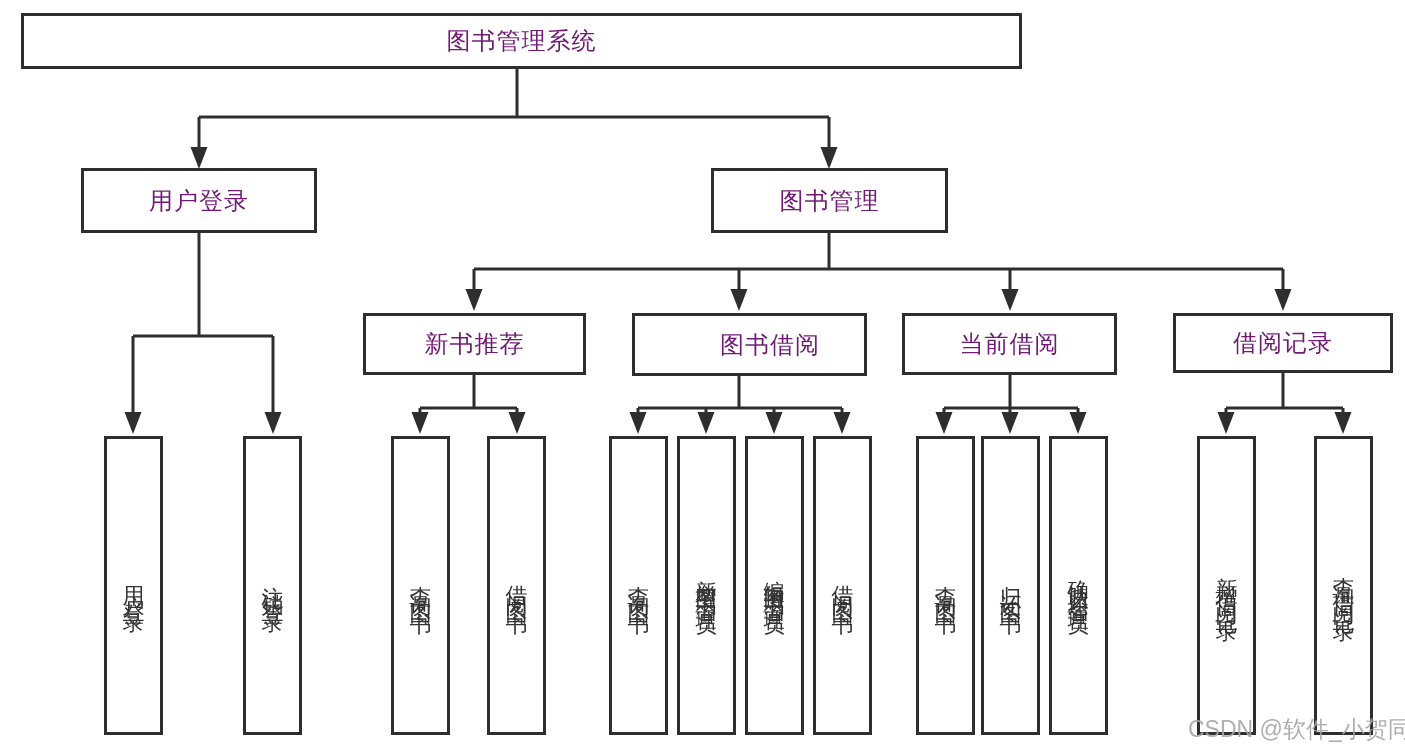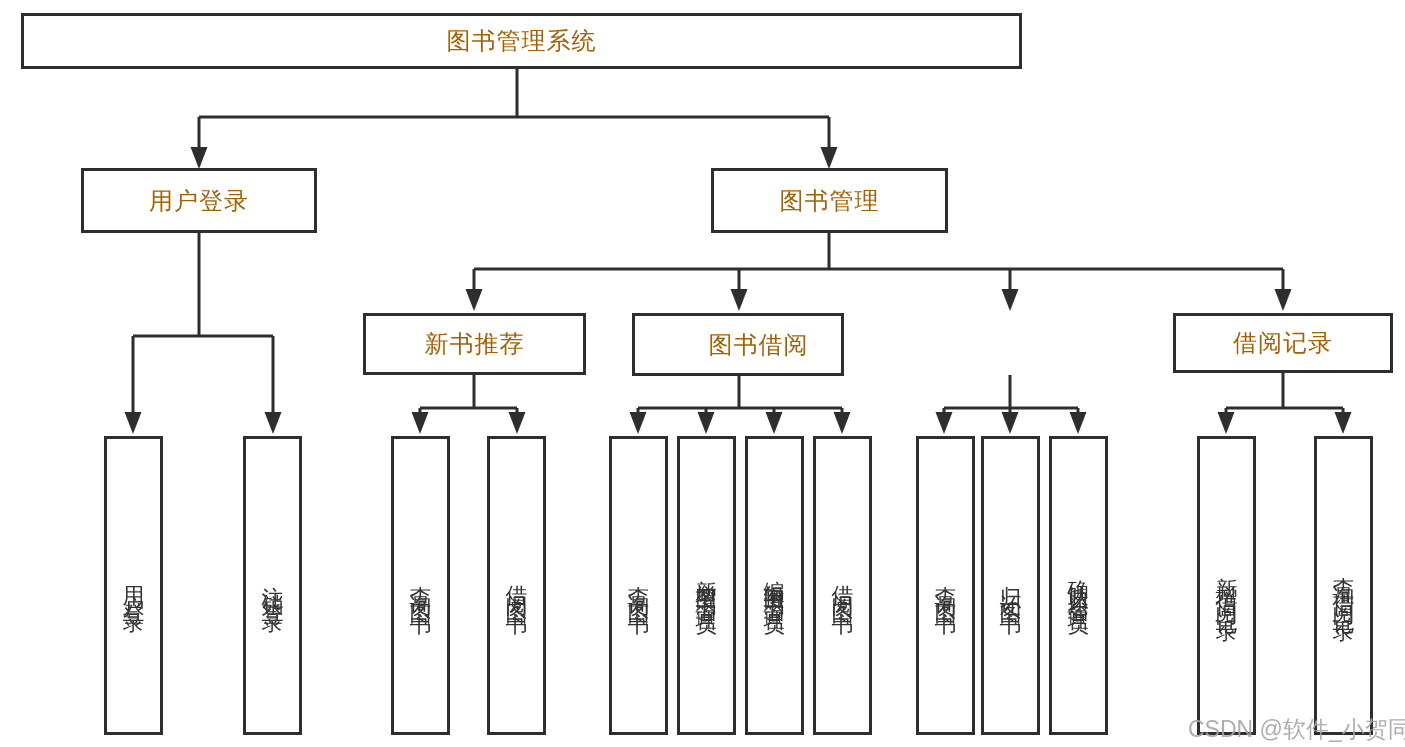--- a/index.html
+++ b/index.html
@@ -10,21 +10,21 @@
     font-family:"Liberation Sans","DejaVu Sans",sans-serif;
     overflow:hidden;
   }
   #connector-layer{position:absolute;left:0;top:0;z-index:1;}
   .hbox{
     position:absolute;
     box-sizing:border-box;
     background:#ffffff;
     border:3px solid #2e2e2e;
     display:flex;align-items:center;justify-content:center;
-    color:#a16207;
+    color:#701a75;
     font-size:24px;
     letter-spacing:1px;
     z-index:2;
   }
   .vbox{
     position:absolute;
     box-sizing:border-box;
     top:436px;
     width:59px;height:299px;
     background:#ffffff;
@@ -114,22 +114,25 @@
   <div class="hbox" style="left:81px;top:168px;width:236px;height:65px;">
     <span>用户登录</span>
   </div>
   <div class="hbox" style="left:711px;top:168px;width:237px;height:65px;font-family:Liberation Mono, monospace;">
     <span>图书管理</span>
   </div>
 
   <div class="hbox" style="left:363px;top:313px;width:223px;height:62px;align-items:center;">
     <span>新书推荐</span>
   </div>
-  <div class="hbox" style="left:632px;top:313px;width:212px;height:63px;padding-left:41px;">
+  <div class="hbox" style="left:632px;top:313px;width:235px;height:63px;padding-left:41px;">
     <span>图书借阅</span>
+  </div>
+  <div class="hbox" style="left:902px;top:313px;width:215px;height:62px;">
+    <span>当前借阅</span>
   </div>
   <div class="hbox" style="left:1173px;top:313px;width:220px;height:60px;">
     <span>借阅记录</span>
   </div>
 
   <div class="vbox" style="left:104px;">
     <span class="vlabel">用户登录</span>
   </div>
   <div class="vbox" style="left:243px;">
     <span class="vlabel">注销登录</span>

